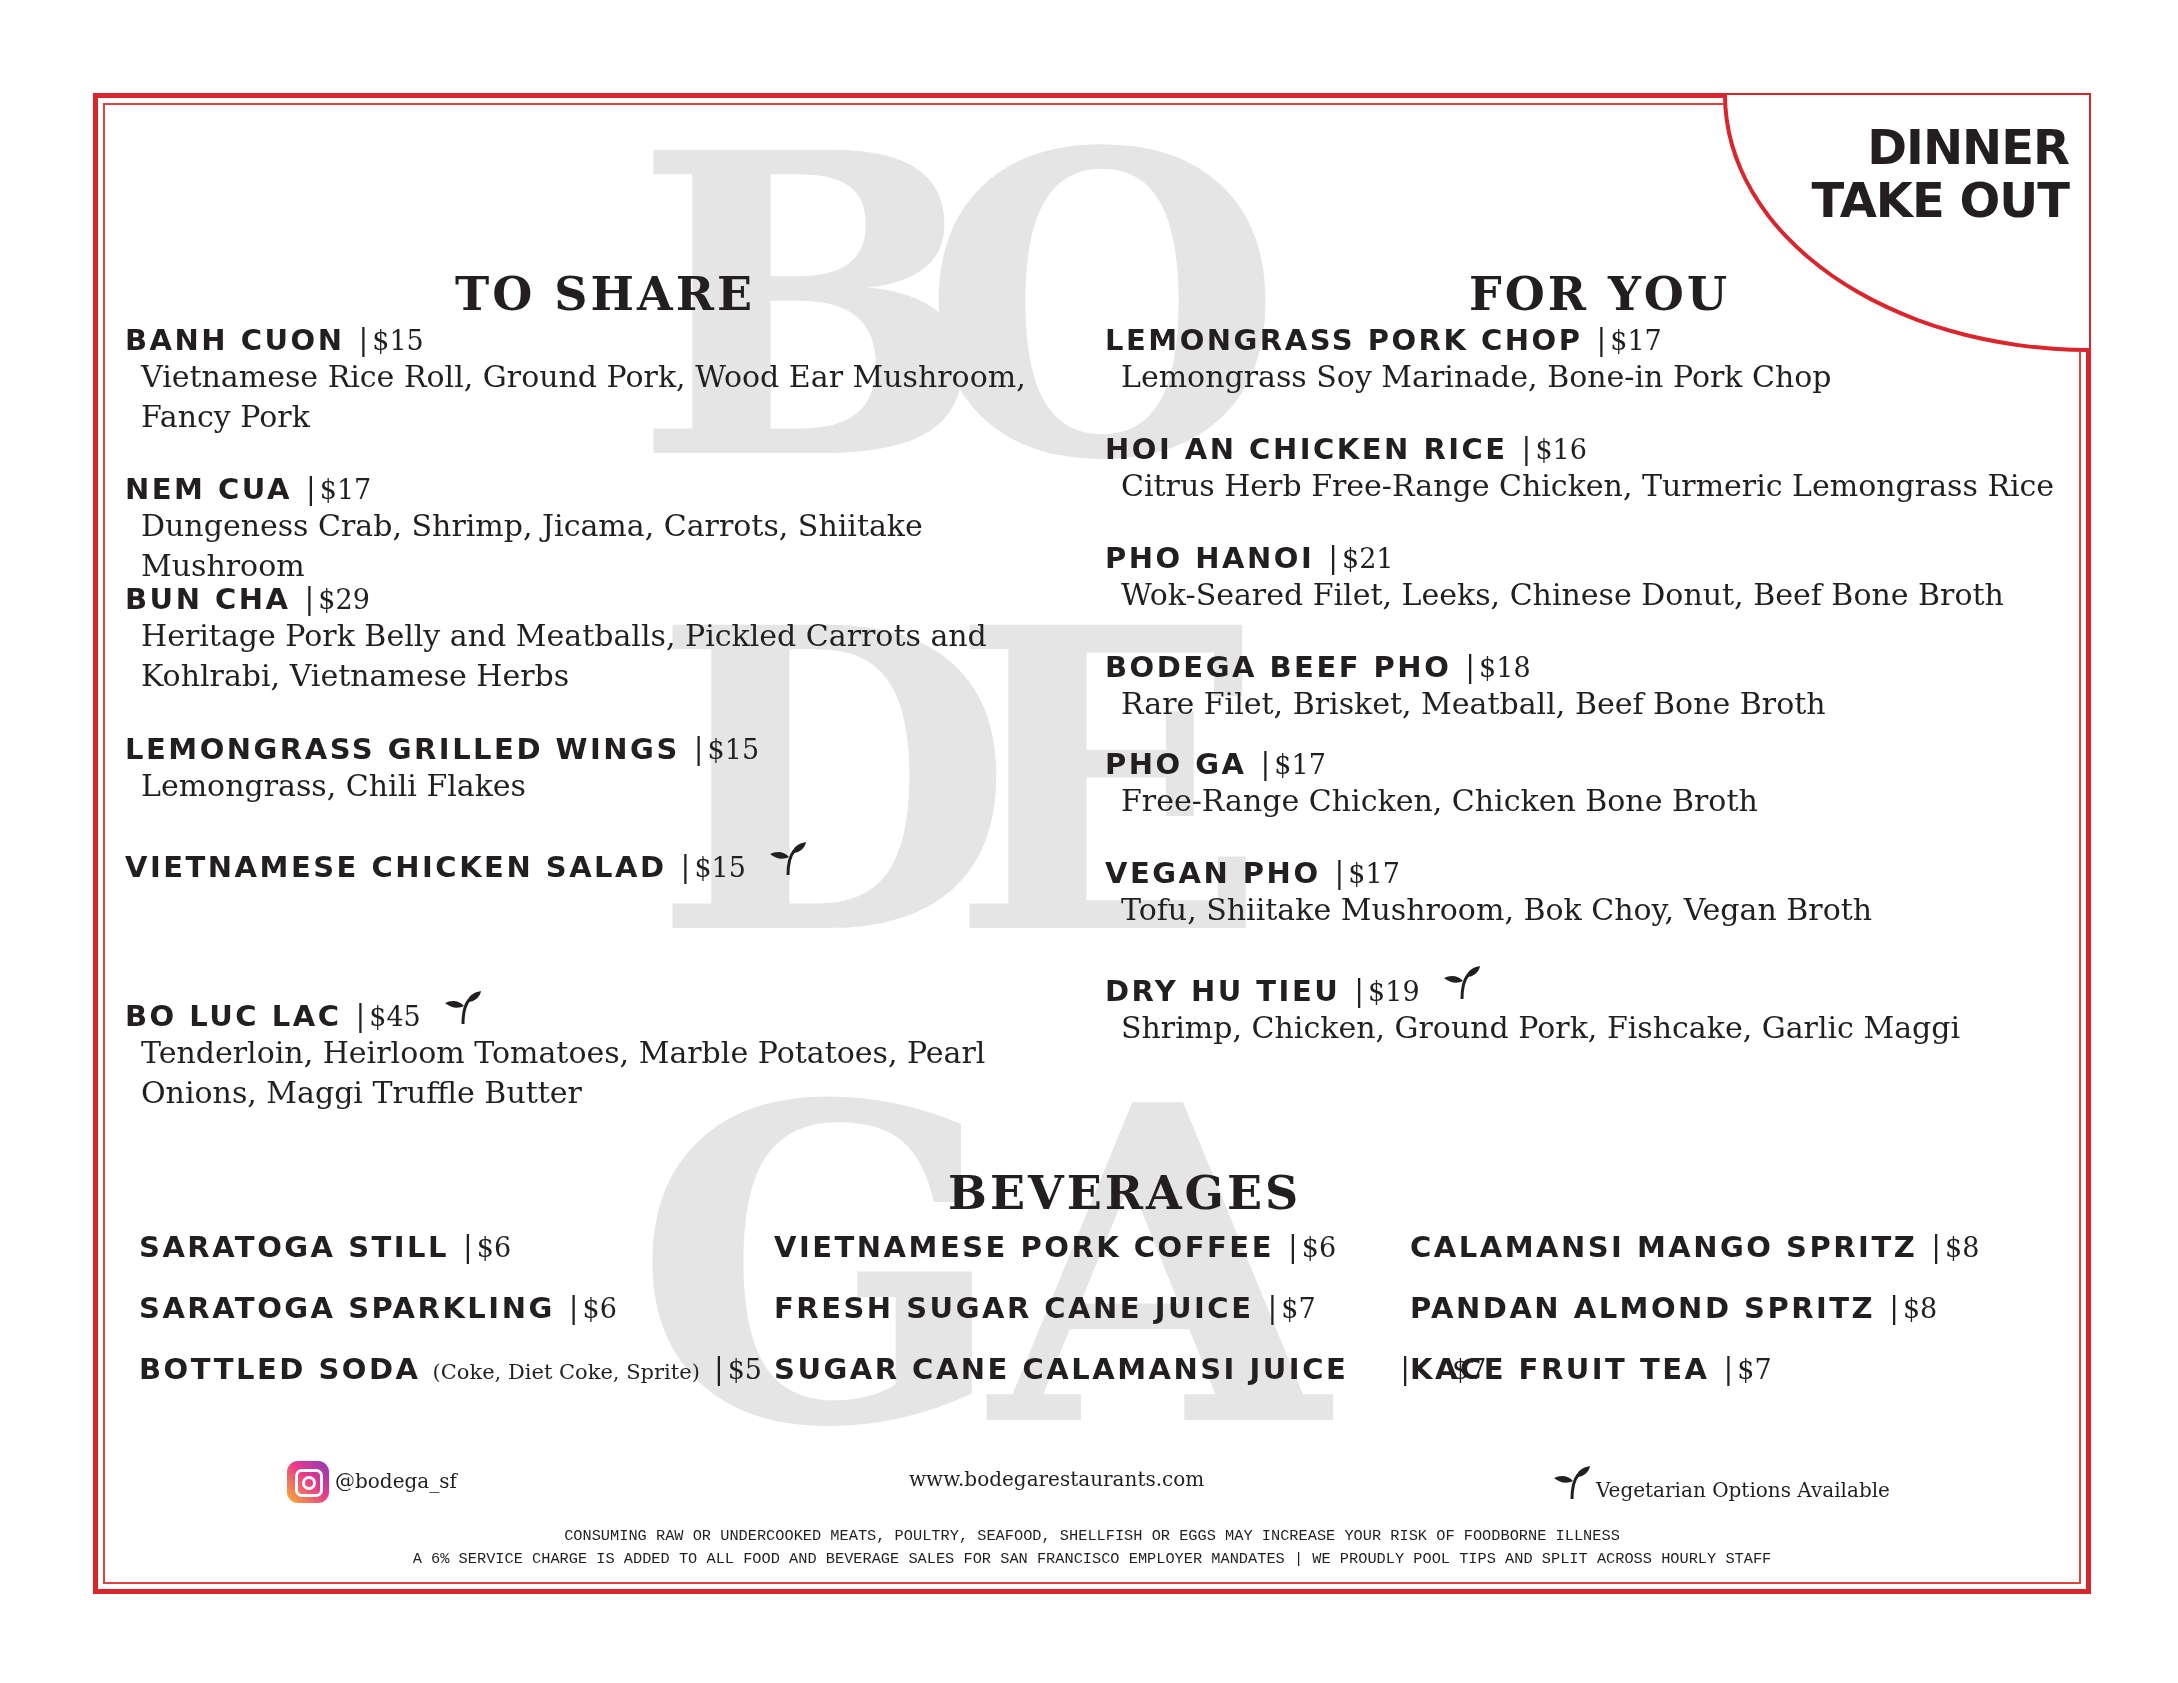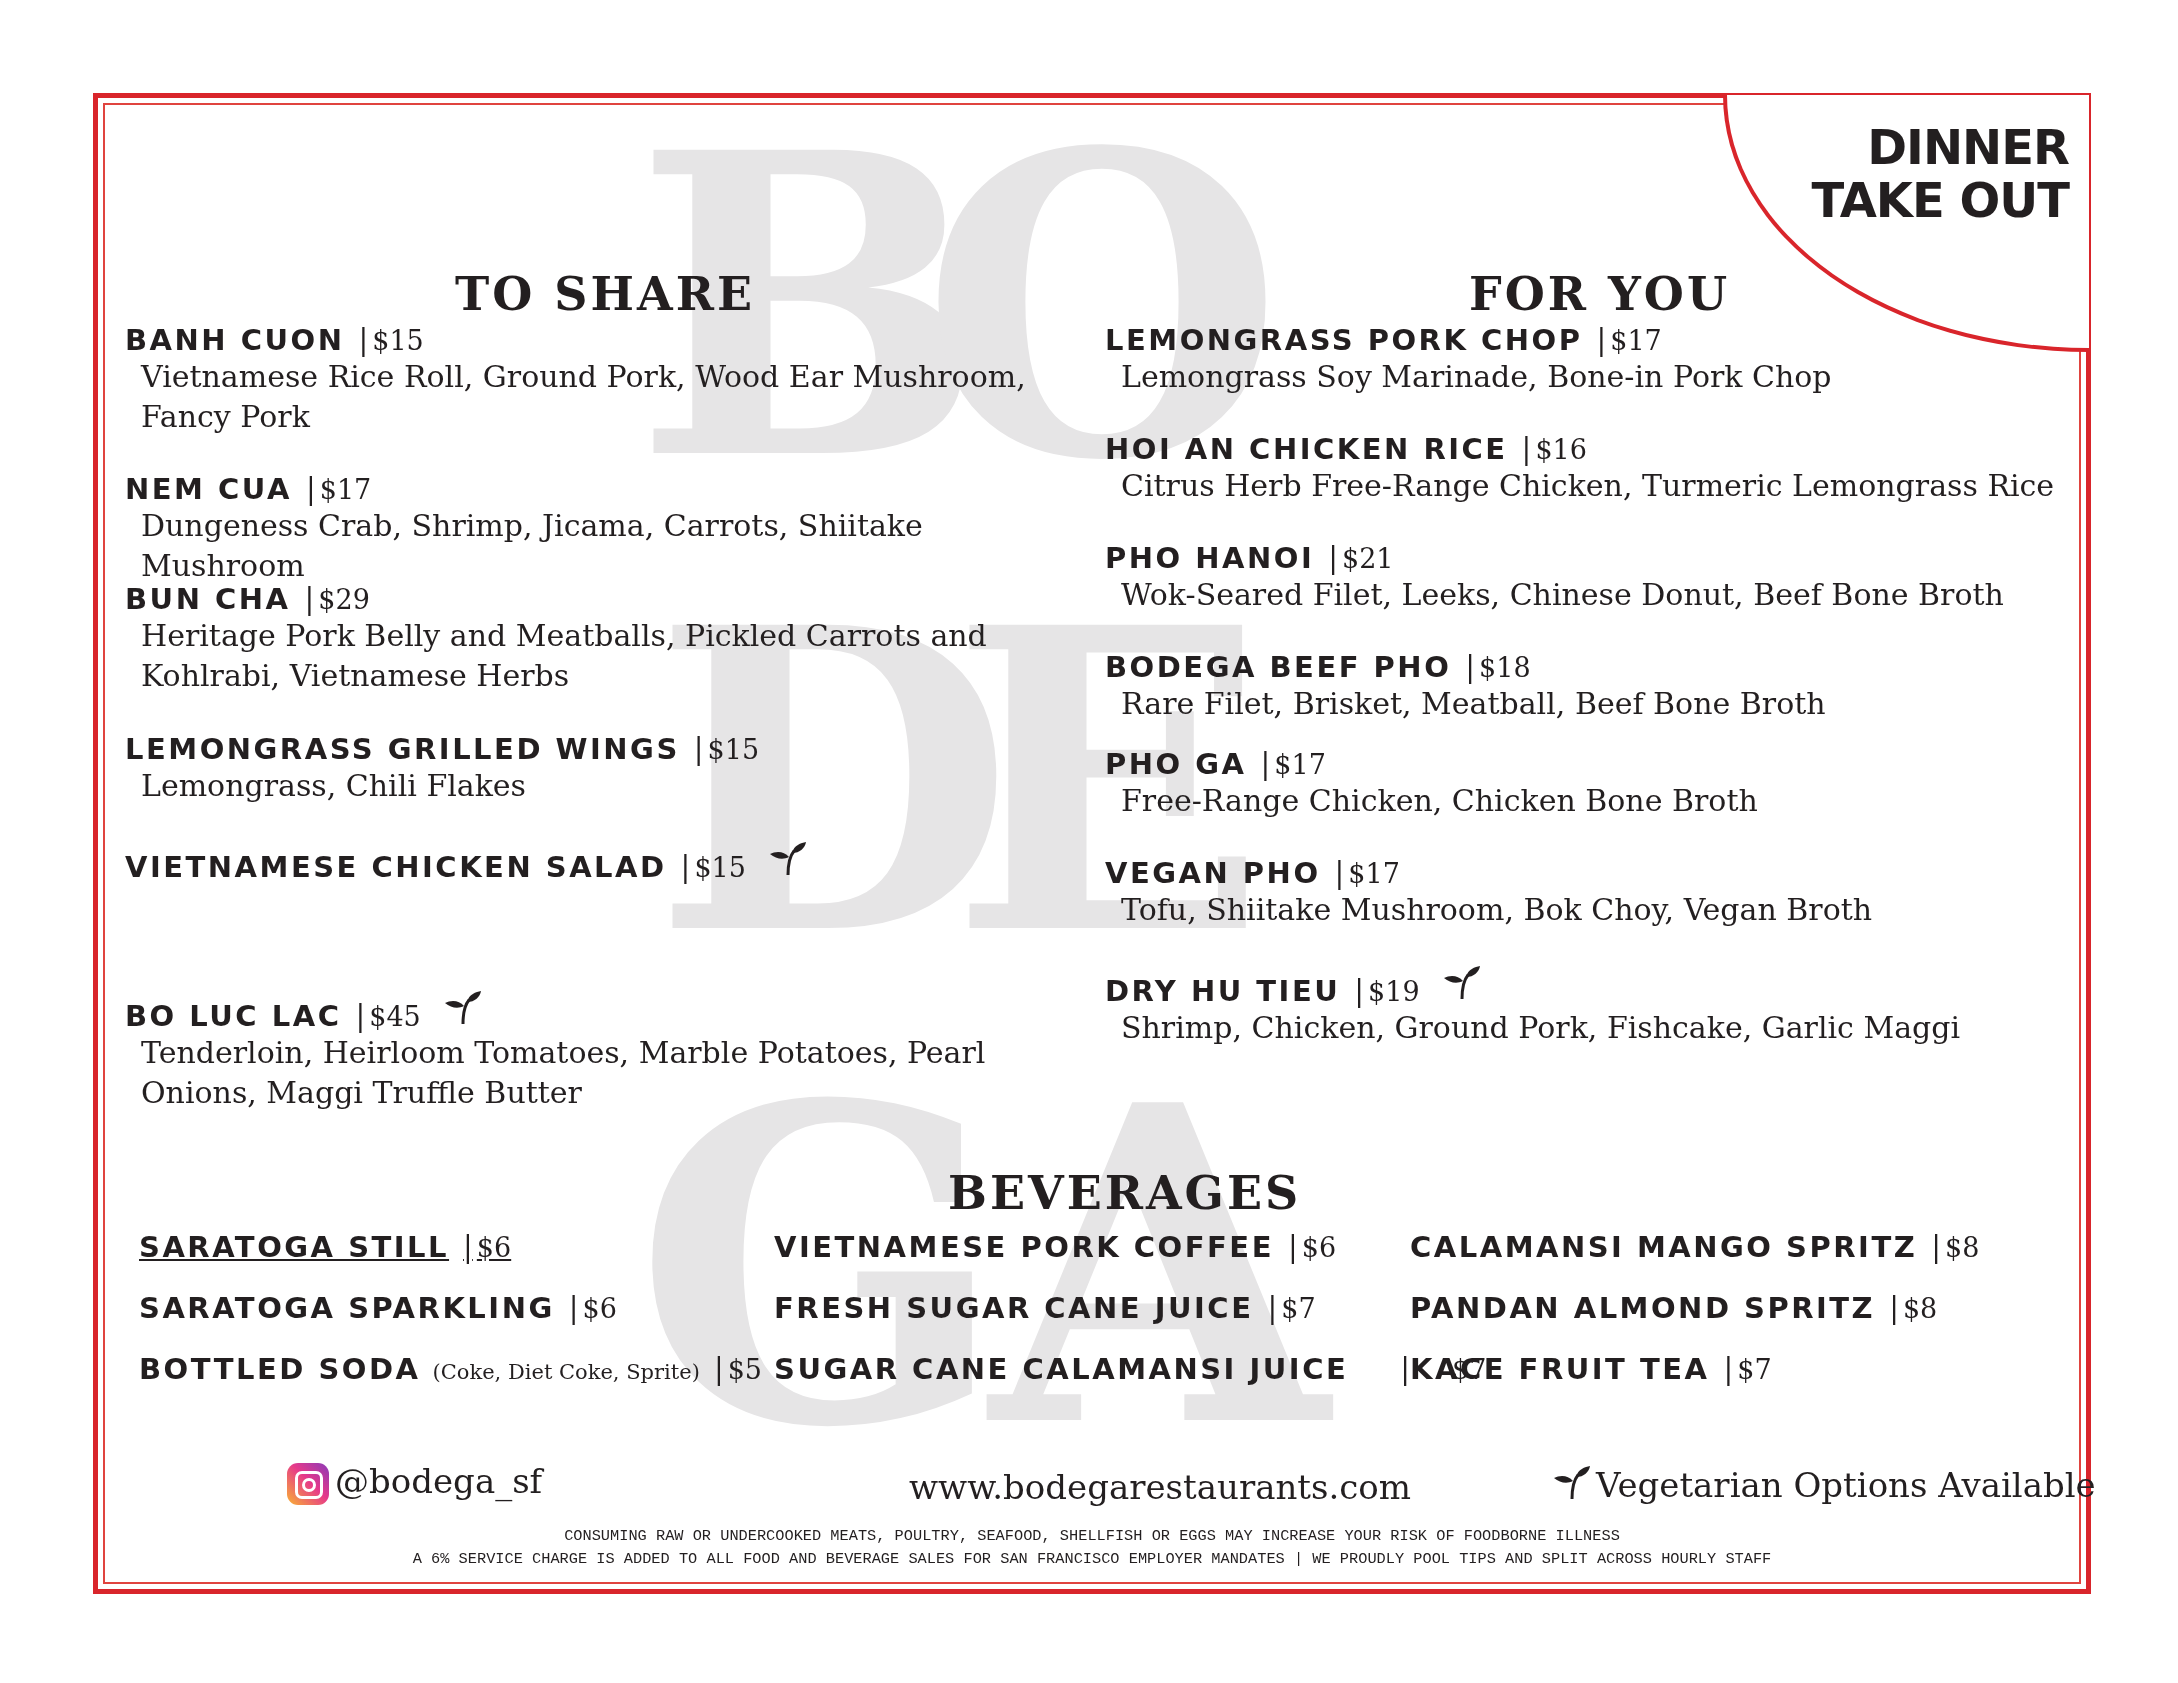--- a/index.html
+++ b/index.html
@@ -50,21 +50,21 @@
   .price { font-family: "DejaVu Serif", serif; font-size: 27px; color: #231f20; }
   .desc {
     font-family: "DejaVu Serif", serif; font-size: 30px; line-height: 40px;
     padding-left: 16px; color: #231f20;
   }
   .sprout { display: inline-block; margin-left: 22px; width: 40px; height: 36px; vertical-align: -4px; }
 
   .bev-item { position: absolute; display: flex; align-items: baseline; white-space: nowrap; }
   .bev-note { font-family: "DejaVu Serif", serif; font-size: 21px; margin-left: 12px; }
 
-  .footer-row { position: absolute; font-family: "DejaVu Serif", serif; font-size: 34px; }
+  .footer-row { position: absolute; font-family: "DejaVu Serif", serif; font-size: 20px; }
   .insta {
     display: inline-block; width: 42px; height: 42px; border-radius: 11px; vertical-align: middle;
     background: linear-gradient(45deg, #f9b233 0%, #e6398a 55%, #8a3ab9 100%); position: relative; margin-right: 6px;
   }
   .insta::before {
     content: ""; position: absolute; left: 8px; top: 8px; width: 22px; height: 22px;
     border: 3px solid #fff; border-radius: 7px;
   }
   .insta::after {
     content: ""; position: absolute; left: 15px; top: 15px; width: 8px; height: 8px;
@@ -217,21 +217,21 @@
           <path d="M24 12 C26 4 33 2 38 1 C37 7 32 12 24 12Z" fill="#231f20"></path>
           <path d="M21 16 C16 10 8 10 2 13 C8 18 15 19 21 16Z" fill="#231f20"></path>
         </svg>
     </div>
     <div class="desc">Shrimp, Chicken, Ground Pork, Fishcake, Garlic Maggi</div>
   </div>
 </div>
 
 <div class="section-title" style="left:948px; top:1166px;">BEVERAGES</div>
 
-<div class="bev-item" style="left:139px; top:1230px;text-decoration:underline;">
+<div class="bev-item" style="left:139px; top:1230px;">
     <span class="name">SARATOGA STILL</span>
     <span class="sep">|</span>
     <span class="price">$6</span>
   </div>
 <div class="bev-item" style="left:139px; top:1291px;">
     <span class="name">SARATOGA SPARKLING</span>
     <span class="sep">|</span>
     <span class="price">$6</span>
   </div>
 <div class="bev-item" style="left:139px; top:1352px;">

